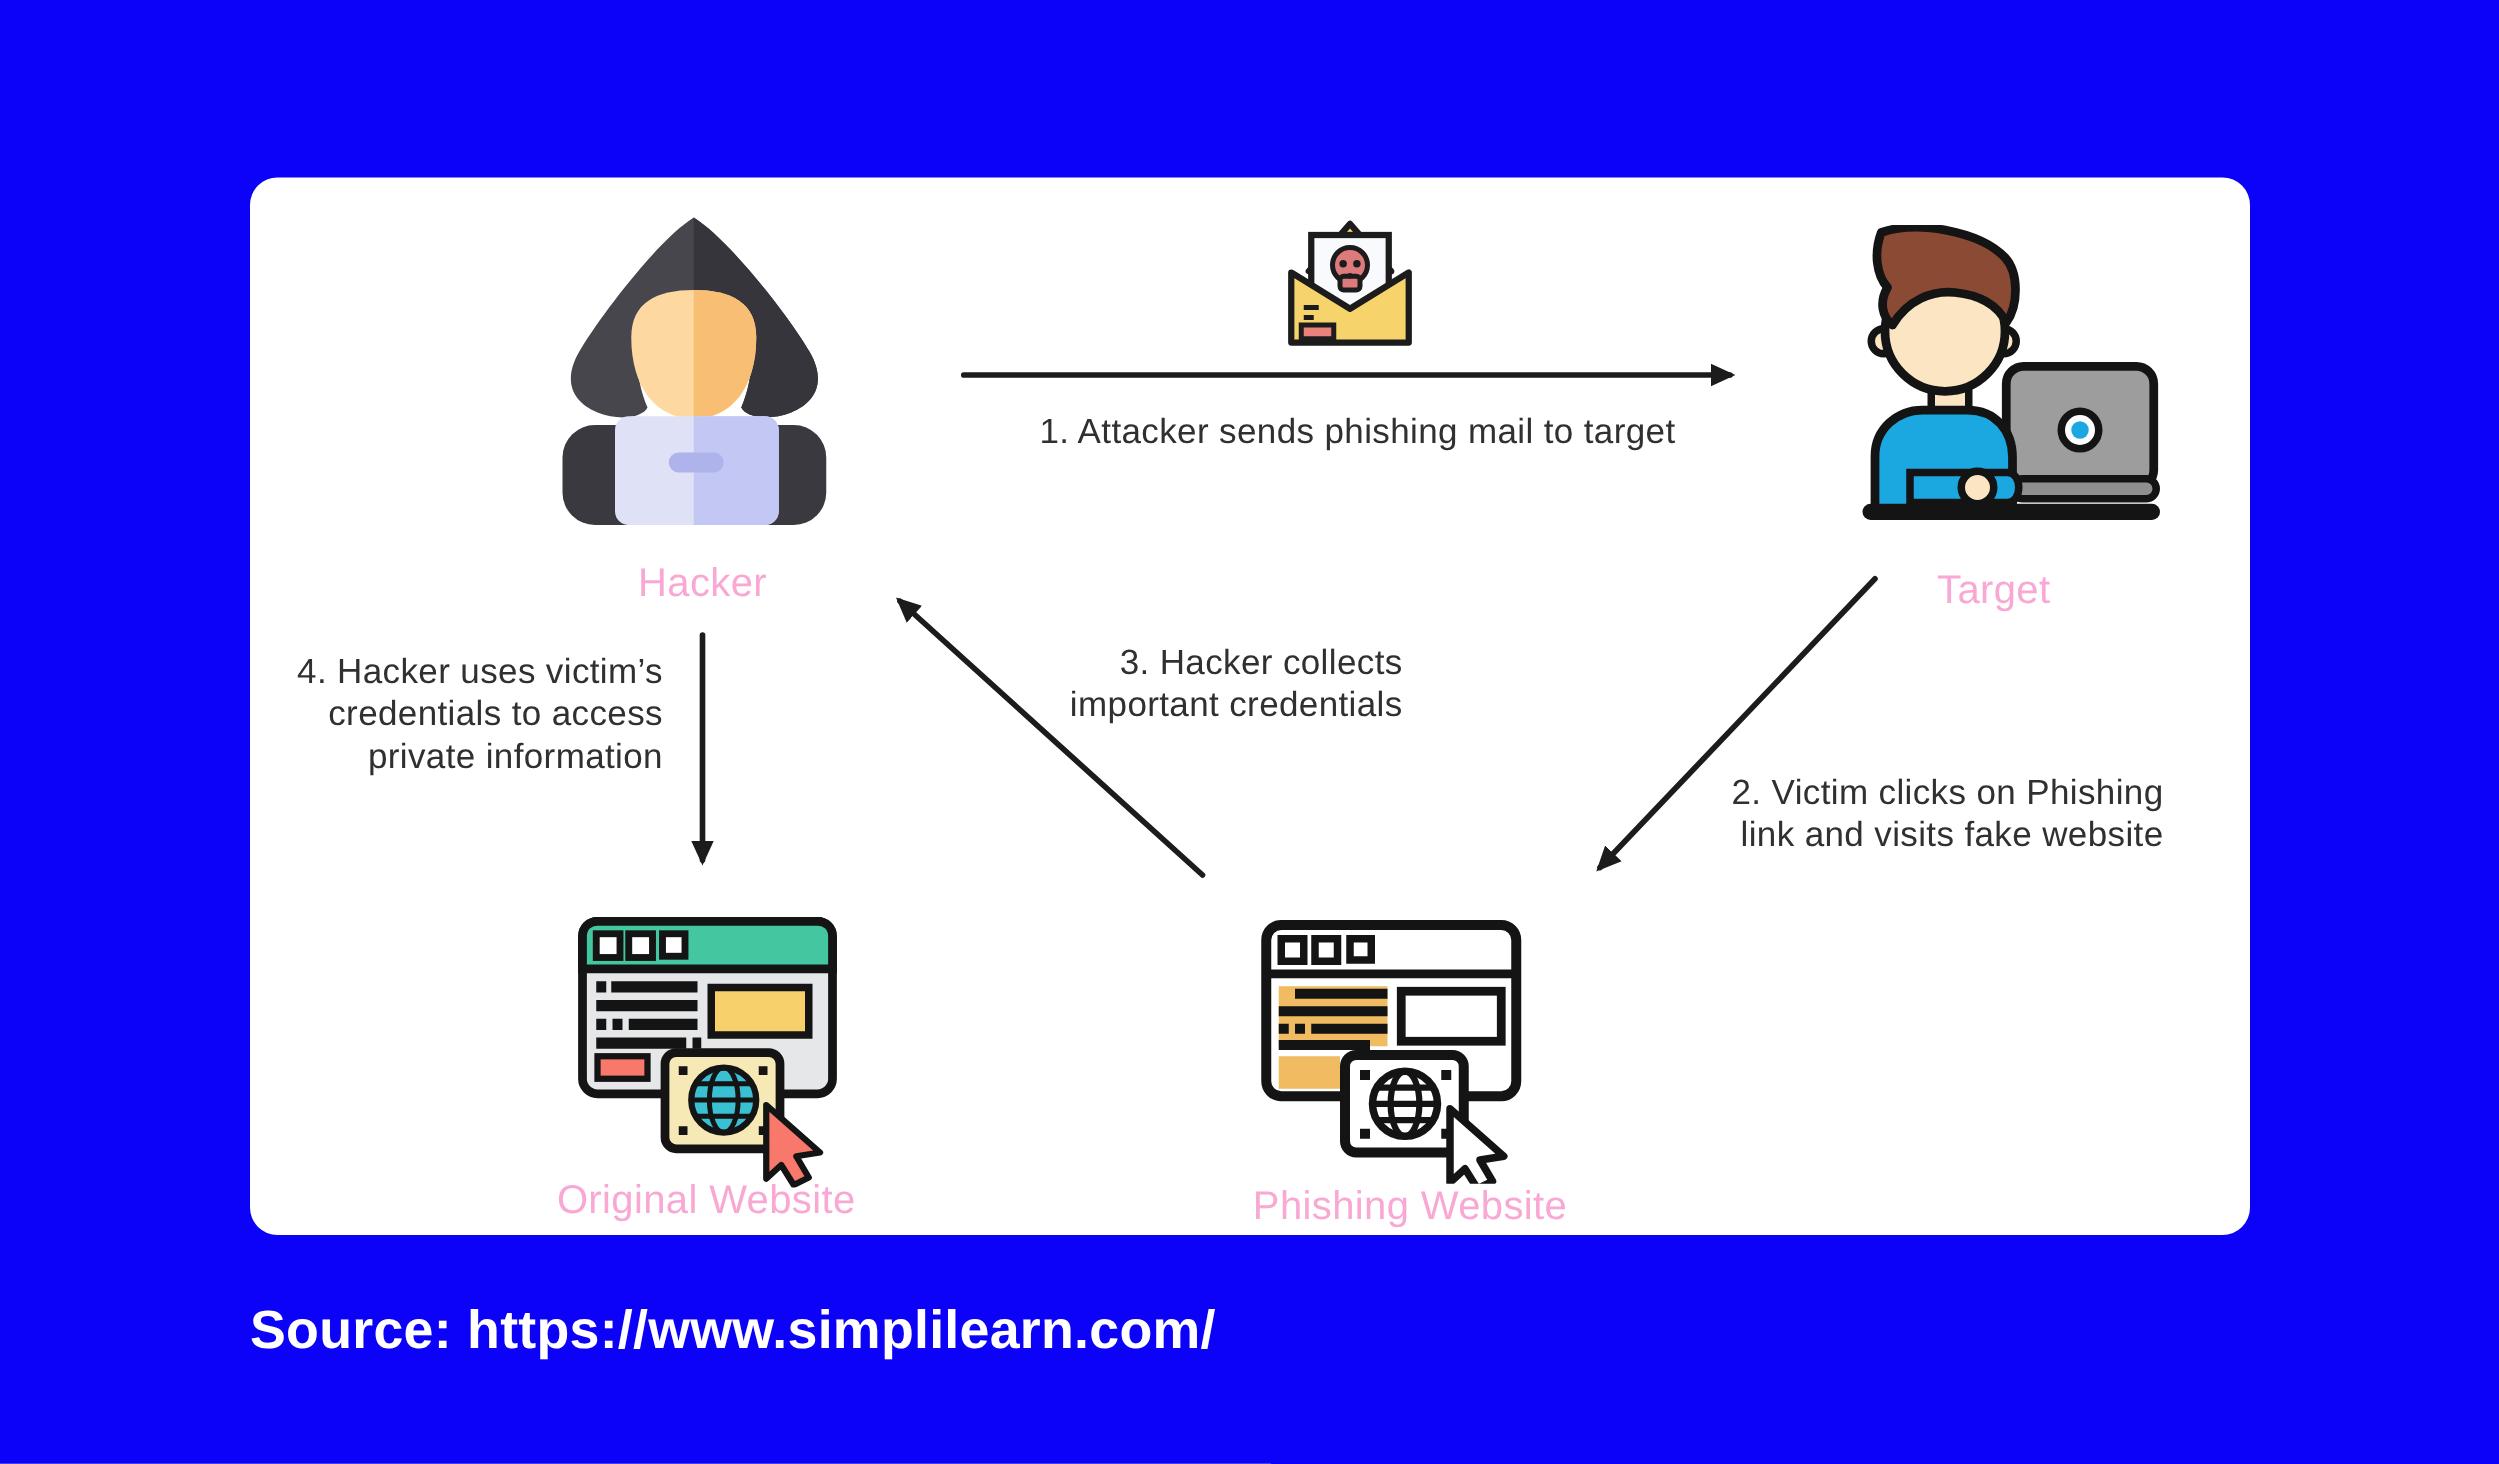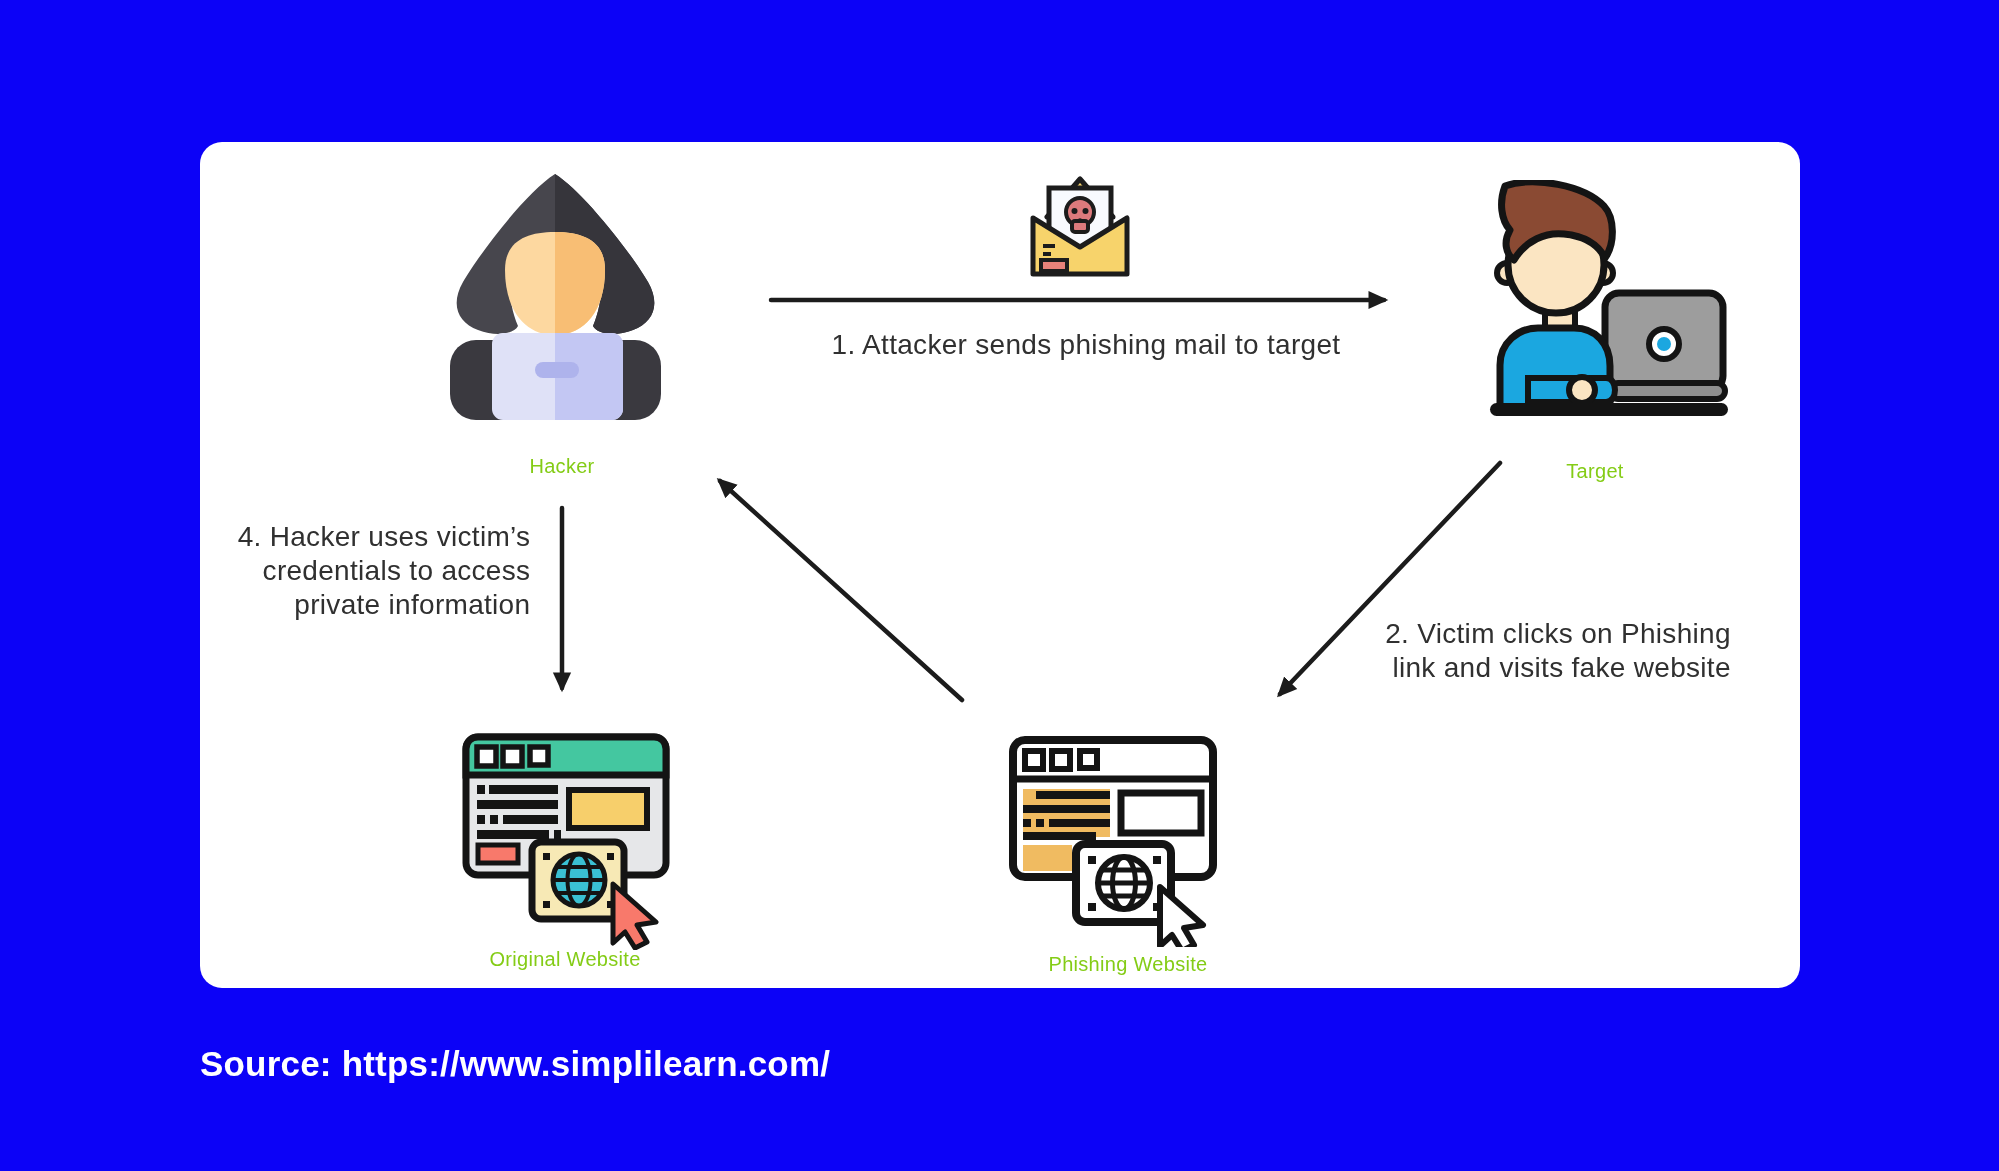--- a/index.html
+++ b/index.html
@@ -7,24 +7,24 @@
   .canvas{position:relative;width:1999px;height:1171px;background:#0c02f7;
           font-family:"Liberation Sans","DejaVu Sans",sans-serif;}
   .card{position:absolute;left:200px;top:142px;width:1600px;height:846px;
         background:#ffffff;border-radius:22px;}
   .abs{position:absolute;}
   .arrows{position:absolute;left:0;top:0;width:1999px;height:1171px;pointer-events:none;}
   .caption{position:absolute;transform:translateX(-50%);text-align:right;
            color:#303030;font-size:28px;line-height:34px;font-weight:500;
            letter-spacing:.3px;white-space:nowrap;}
   .node-label{position:absolute;transform:translateX(-50%);text-align:center;
-              color:#84cc16;font-size:20px;line-height:34px;font-weight:500;
+              color:#f9a8d4;font-size:32px;line-height:34px;font-weight:500;
               letter-spacing:.3px;white-space:nowrap;}
   .source{position:absolute;left:200px;top:1044px;color:#ffffff;
-          font-size:35px;line-height:40px;font-weight:700;letter-spacing:.2px;}
+          font-size:43px;line-height:40px;font-weight:700;letter-spacing:.2px;}
 </style>
 </head>
 <body>
 
 <div class="canvas">
 
   <div class="card"></div>
 
   <svg class="arrows" viewBox="0 0 1999 1171">
     <defs>
@@ -146,20 +146,24 @@
 
   <div class="caption" style="left:1086px;top:328px;">
     <div>1. Attacker sends phishing mail to target</div>
   </div>
 
   <div class="caption" style="left:1558px;top:617px;">
     <div>2. Victim clicks on Phishing</div>
     <div>link and visits fake website</div>
   </div>
 
+  <div class="caption" style="left:989px;top:513px;">
+    <div>3. Hacker collects</div>
+    <div>important credentials</div>
+  </div>
 
   <div class="caption" style="left:384px;top:520px;">
     <div>4. Hacker uses victim’s</div>
     <div>credentials to access</div>
     <div>private information</div>
   </div>
 
   <div class="source">Source: https://www.simplilearn.com/</div>
 
 </div>

